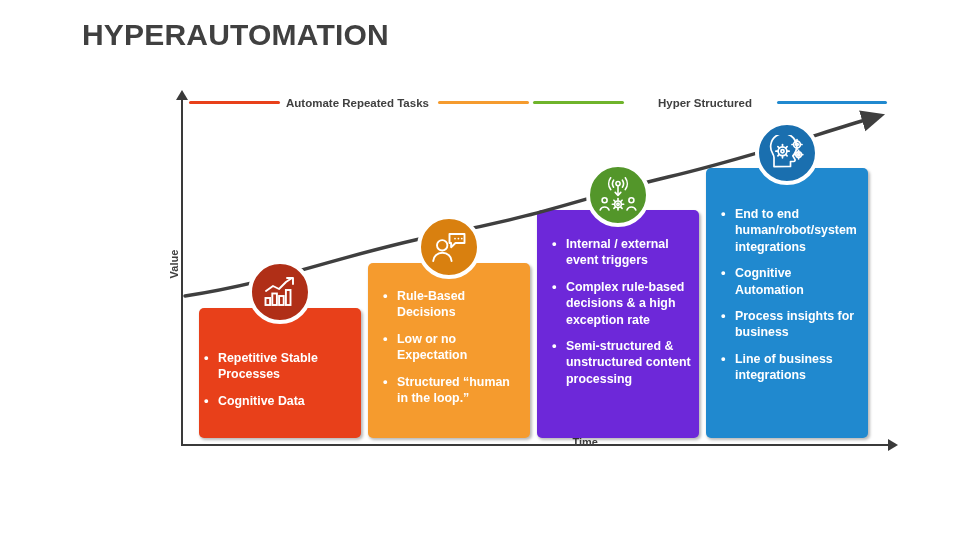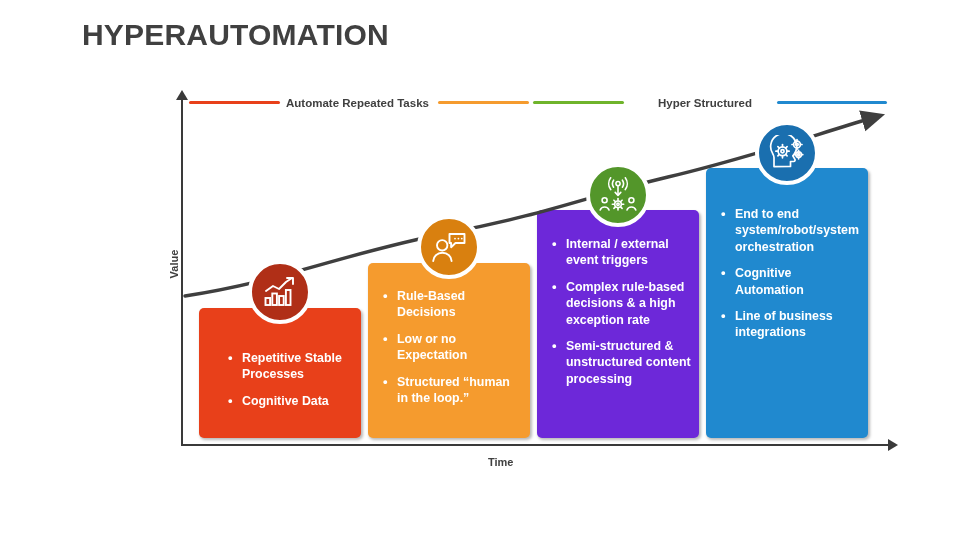--- a/index.html
+++ b/index.html
@@ -90,23 +90,23 @@
     text-align: center;
     font-size: 11px;
     font-weight: bold;
     color: #404040;
     transform: rotate(-90deg);
     transform-origin: center center;
   }
   #x-axis-label {
     position: absolute;
     left: 440px;
-    top: 456px;
+    top: 436px;
     width: 110px;
-    text-align: left;
+    text-align: right;
     font-size: 11px;
     font-weight: bold;
     color: #404040;
   }
 
   
   .legend-rule {
     position: absolute;
     height: 3px;
     border-radius: 2px;
@@ -190,21 +190,21 @@
     <div id="x-axis-label">Time</div>
 
     <div class="legend-rule" style="left:141px; width:91px; background:#E8401A;"></div>
     <div class="legend-text" style="left:238px;text-align:center;">Automate Repeated Tasks</div>
     <div class="legend-rule" style="left:390px; width:91px; background:#F59B2E;"></div>
     <div class="legend-rule" style="left:485px; width:91px; background:#6FB42B;"></div>
     <div class="legend-text" style="left:610px;">Hyper Structured</div>
     <div class="legend-rule" style="left:729px; width:110px; background:#2089CF;"></div>
 
     <div class="bar" style="left:151px; top:308px; width:162px; height:130px; background:#E8401A;">
-      <ul class="bar-list" style="top:42px; left:28px; right:12px;">
+      <ul class="bar-list" style="top:42px; left:4px; right:12px;">
         <li>Repetitive Stable Processes</li>
         <li>Cognitive Data</li>
       </ul>
     </div>
 
     <div class="bar" style="left:320px; top:263px; width:162px; height:175px; background:#F59B2E;padding-left:17px;">
       <ul class="bar-list" style="top:25px; left:14px; right:10px;">
         <li>Rule-Based Decisions</li>
         <li>Low or no Expectation</li>
         <li>Structured “human in the loop.”</li>
@@ -214,22 +214,23 @@
     <div class="bar" style="left:489px; top:210px; width:162px; height:228px; background:#6d28d9;">
       <ul class="bar-list" style="top:26px; left:14px; right:8px;">
         <li>Internal / external event triggers</li>
         <li>Complex rule-based decisions &amp; a high exception rate</li>
         <li>Semi-structured &amp; unstructured content processing</li>
       </ul>
     </div>
 
     <div class="bar" style="left:658px; top:168px; width:162px; height:270px; background:#2089CF;">
       <ul class="bar-list" style="top:38px; left:14px; right:8px;">
-        <li>End to end system/robot/system orchestration</li>
+        <li>End to end human/robot/system integrations</li>
         <li>Cognitive Automation</li>
+        <li>Process insights for business</li>
         <li>Line of business integrations</li>
       </ul>
     </div>
 
     <svg id="trend" viewBox="0 0 960 540">
       <defs>
         <marker id="arrowhead" markerWidth="7" markerHeight="7" refX="3" refY="3.2" orient="auto">
           <path d="M0,0 L7,3.2 L0,6.4 Z" fill="#3f3f3f"></path>
         </marker>
       </defs>

